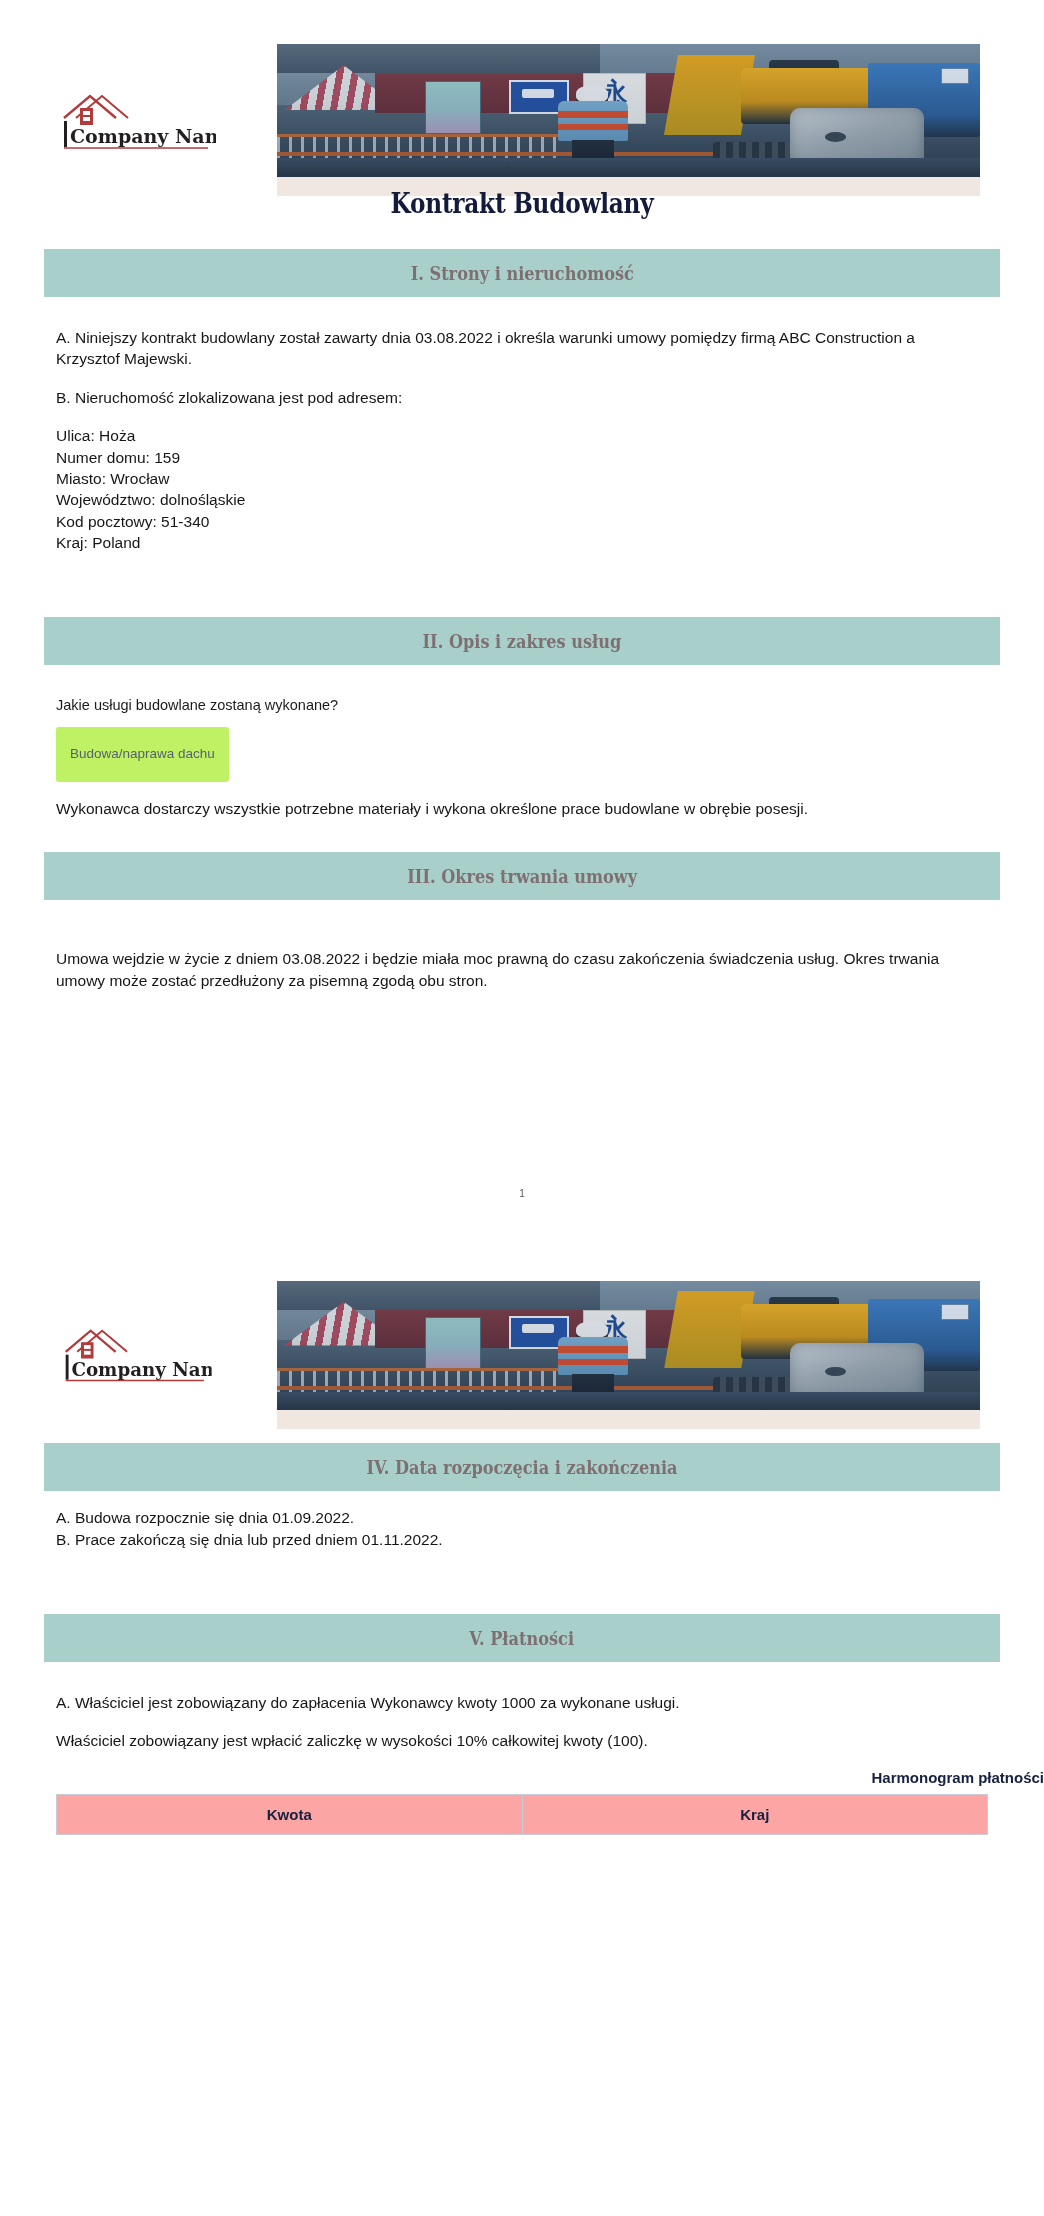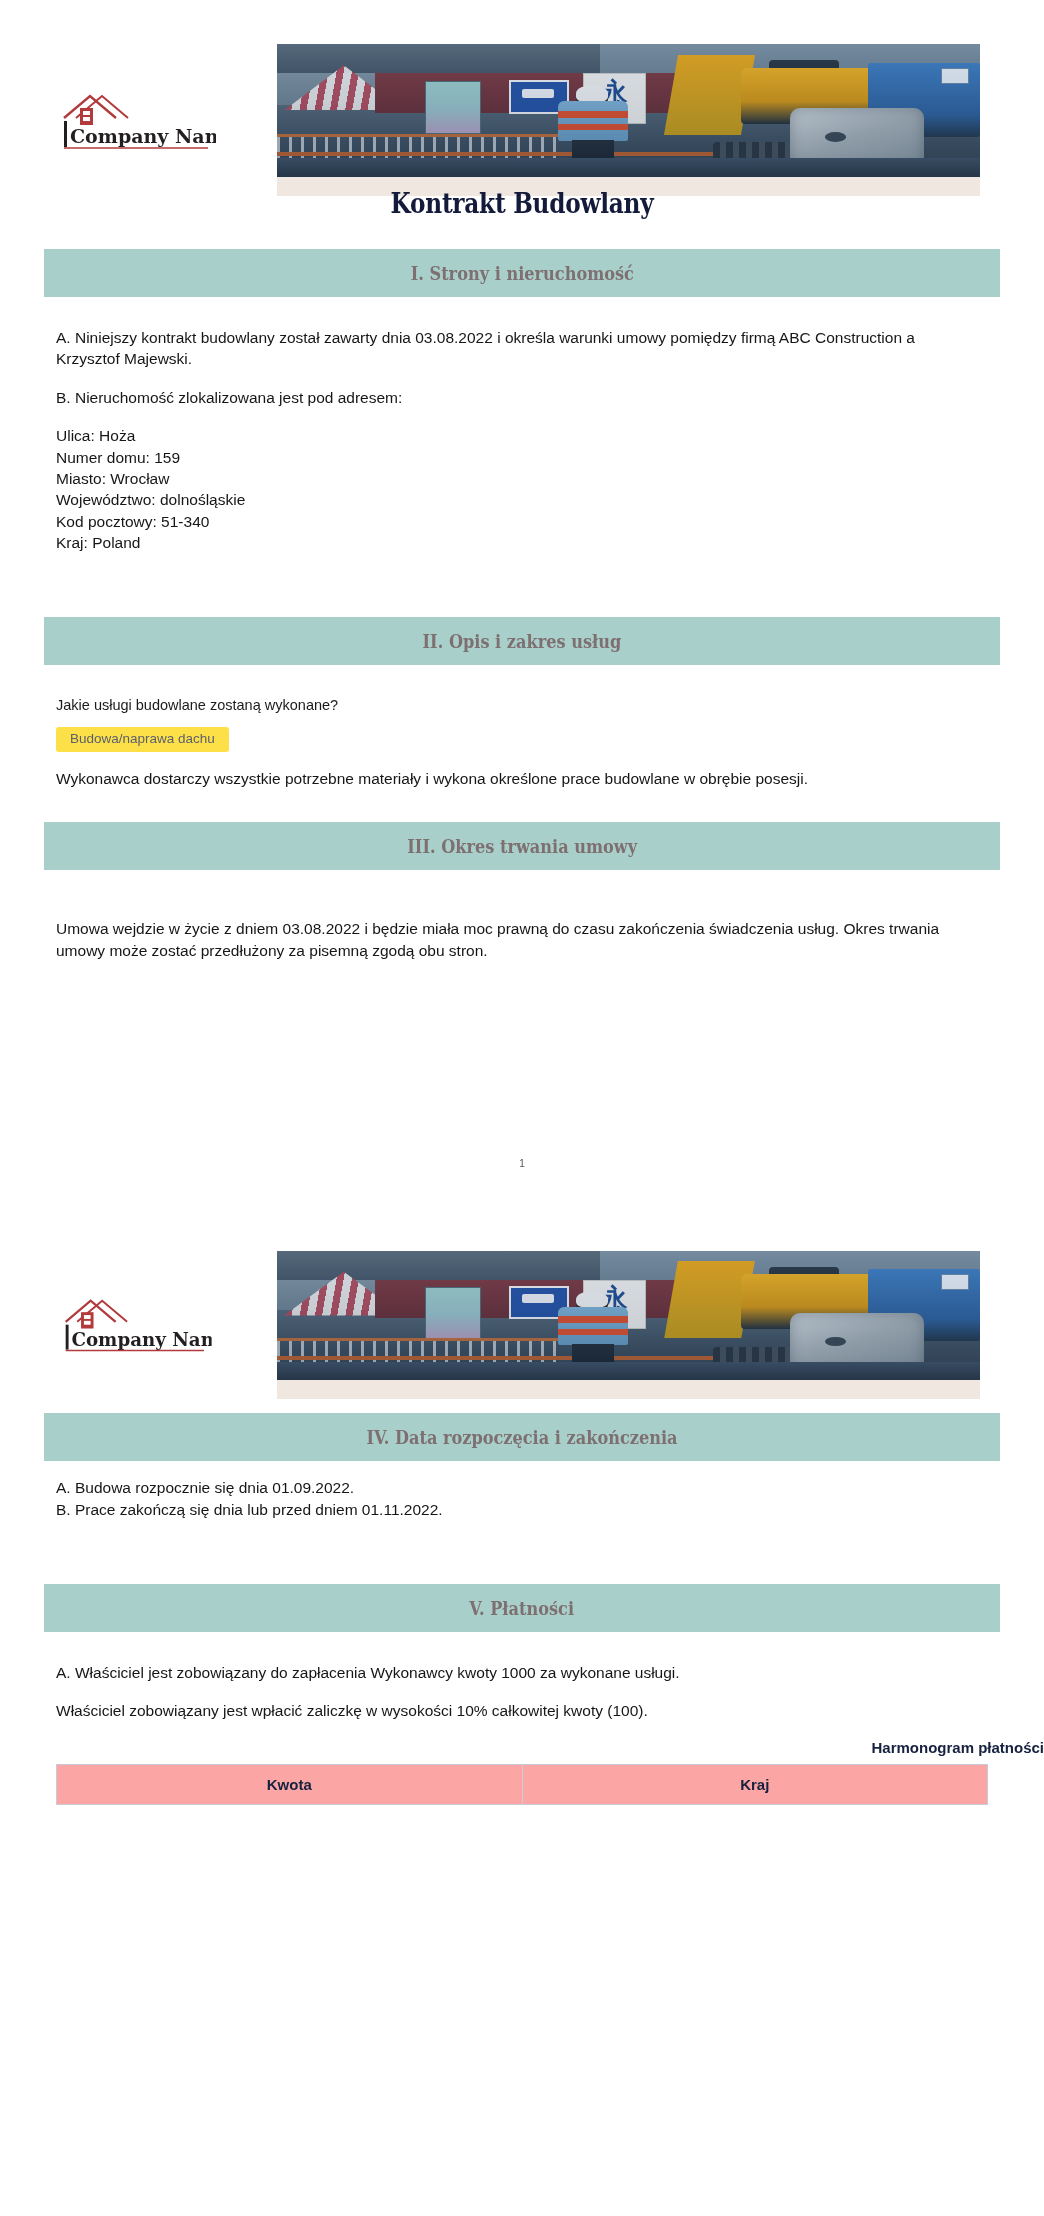--- a/index.html
+++ b/index.html
@@ -262,24 +262,24 @@
   .gap-l  { height: 48px; }
   .gap-xl { height: 64px; }
 
   .question {
     font-size: 14.5px;
     color: #1b1b1b;
     margin: 0 0 12px 0;
   }
   .tag {
     display: inline-block;
-    background: #fde047;
+    background: #bef264;
     color: #5a6070;
     font-size: 13.5px;
-    padding: 3px 14px;
+    padding: 18px 14px;
     border-radius: 3px;
   }
 
   
   .page-number {
     text-align: center;
     font-size: 10px;
     color: #555;
     padding: 0;
   }

